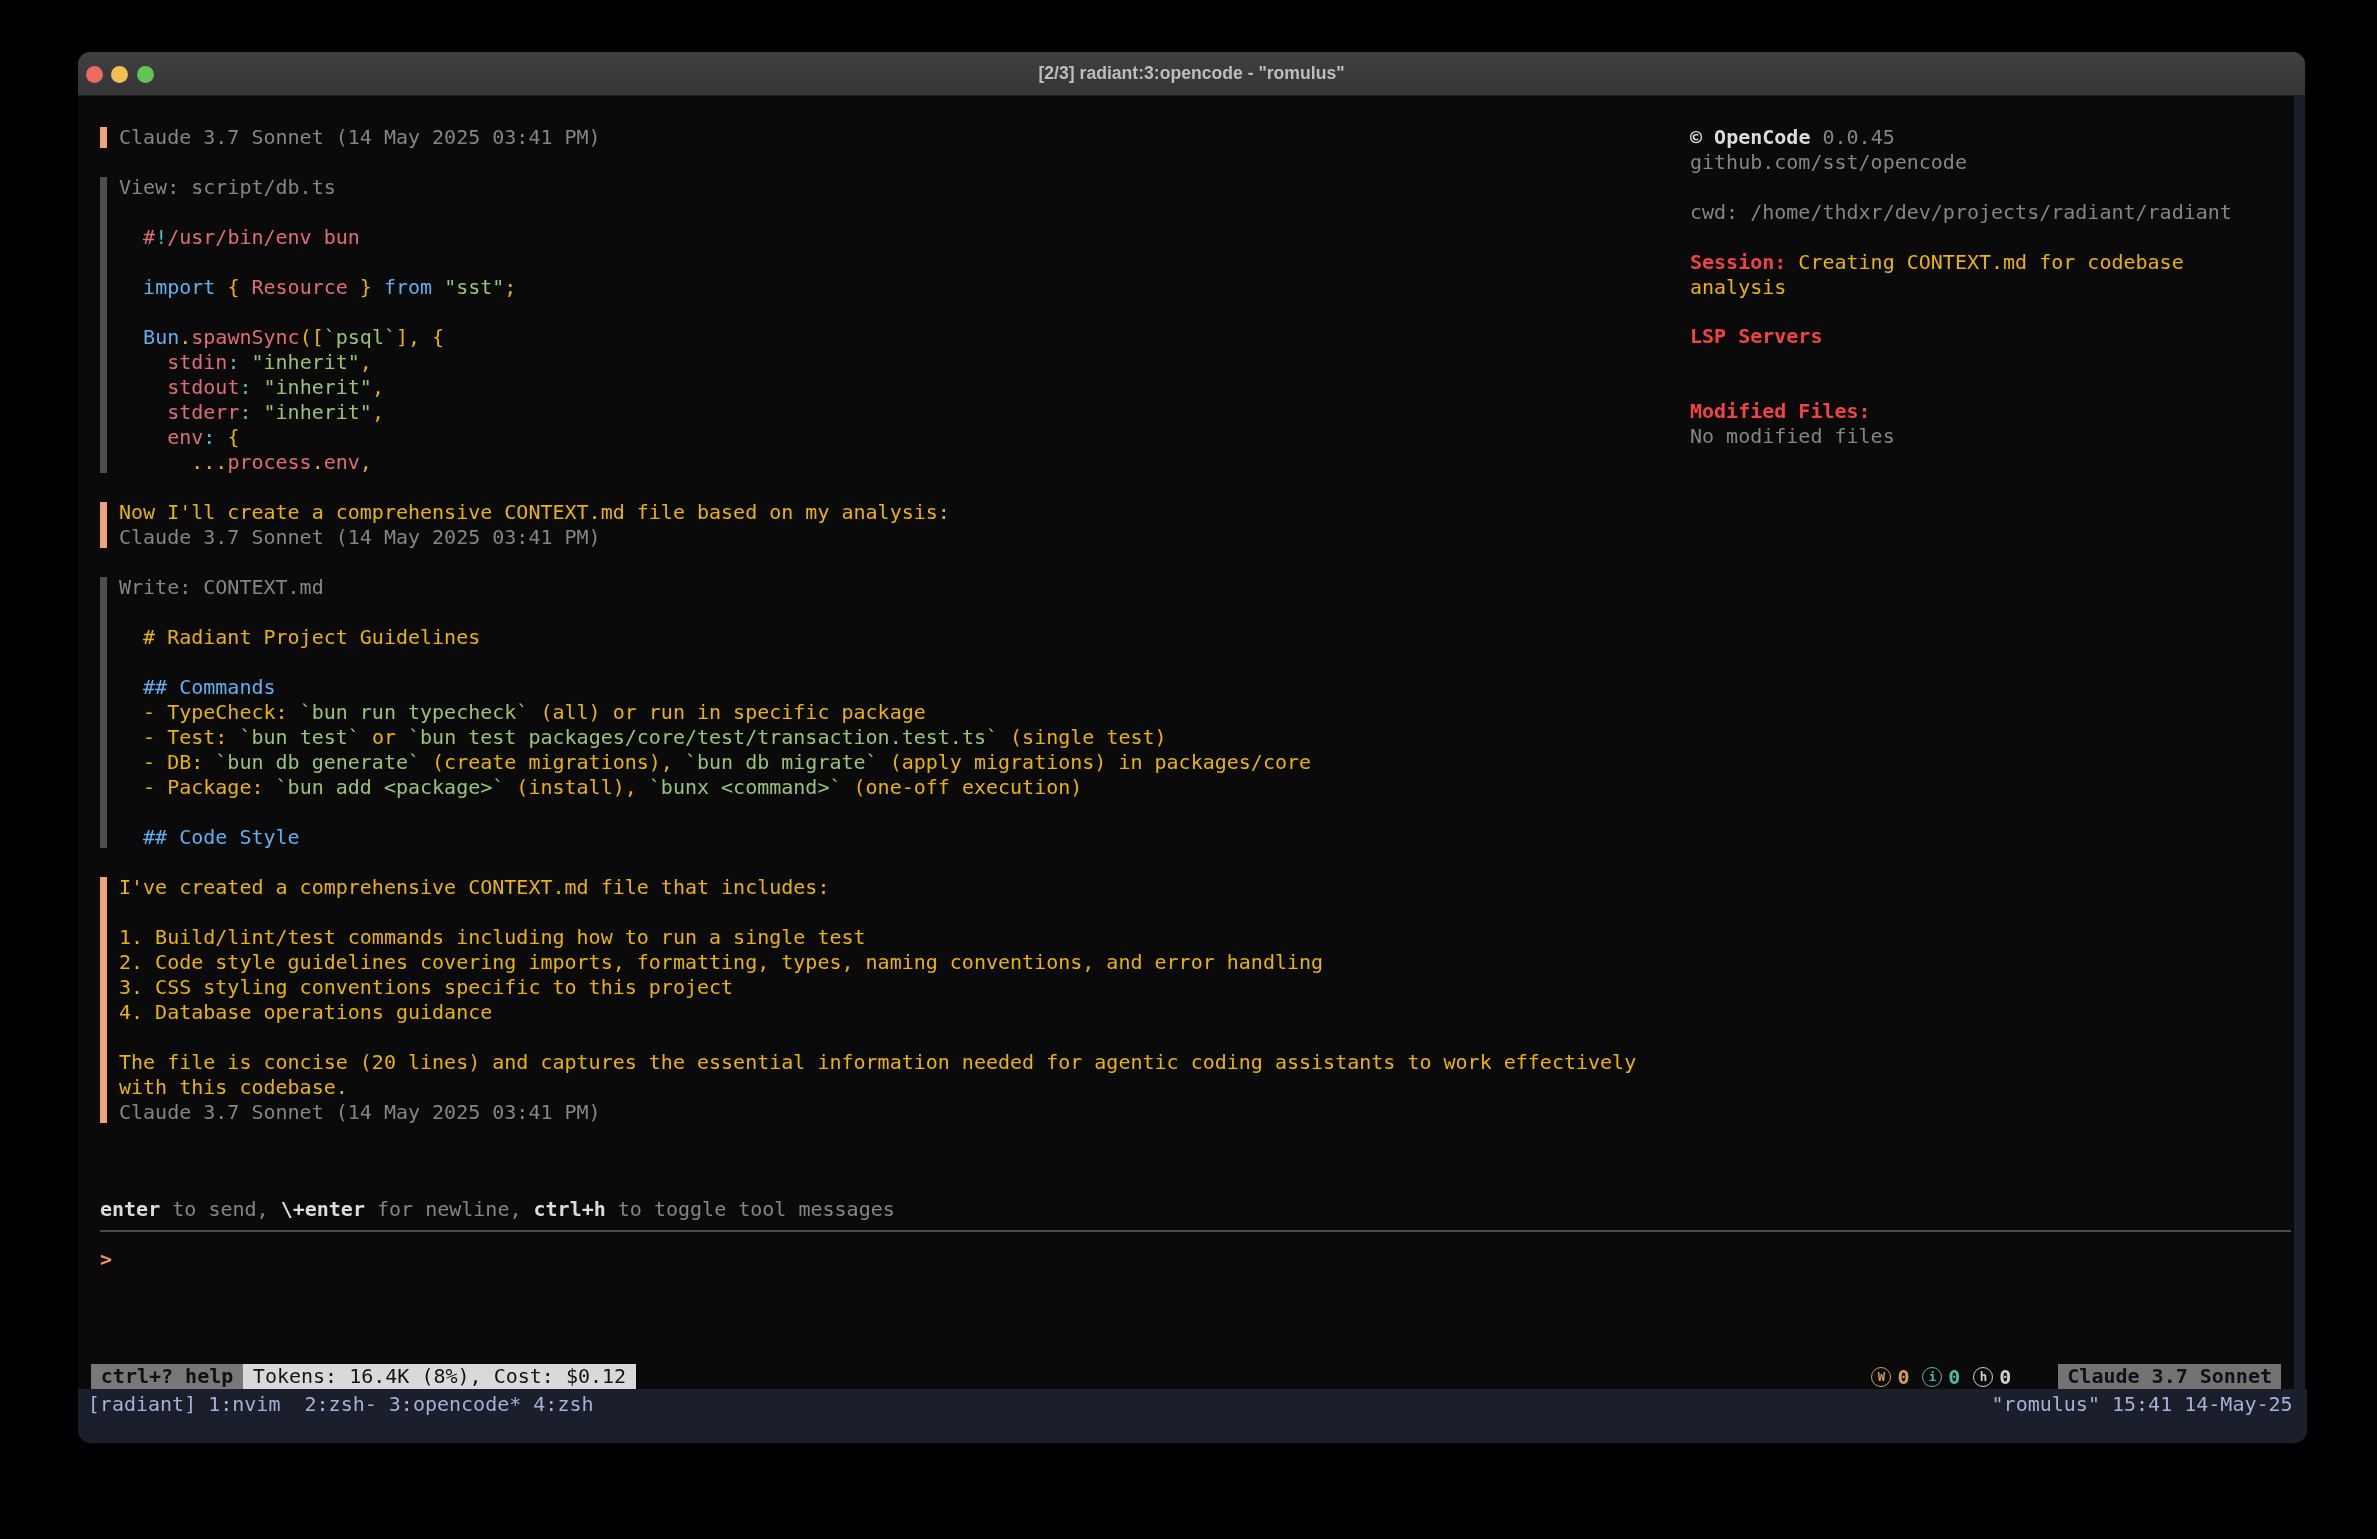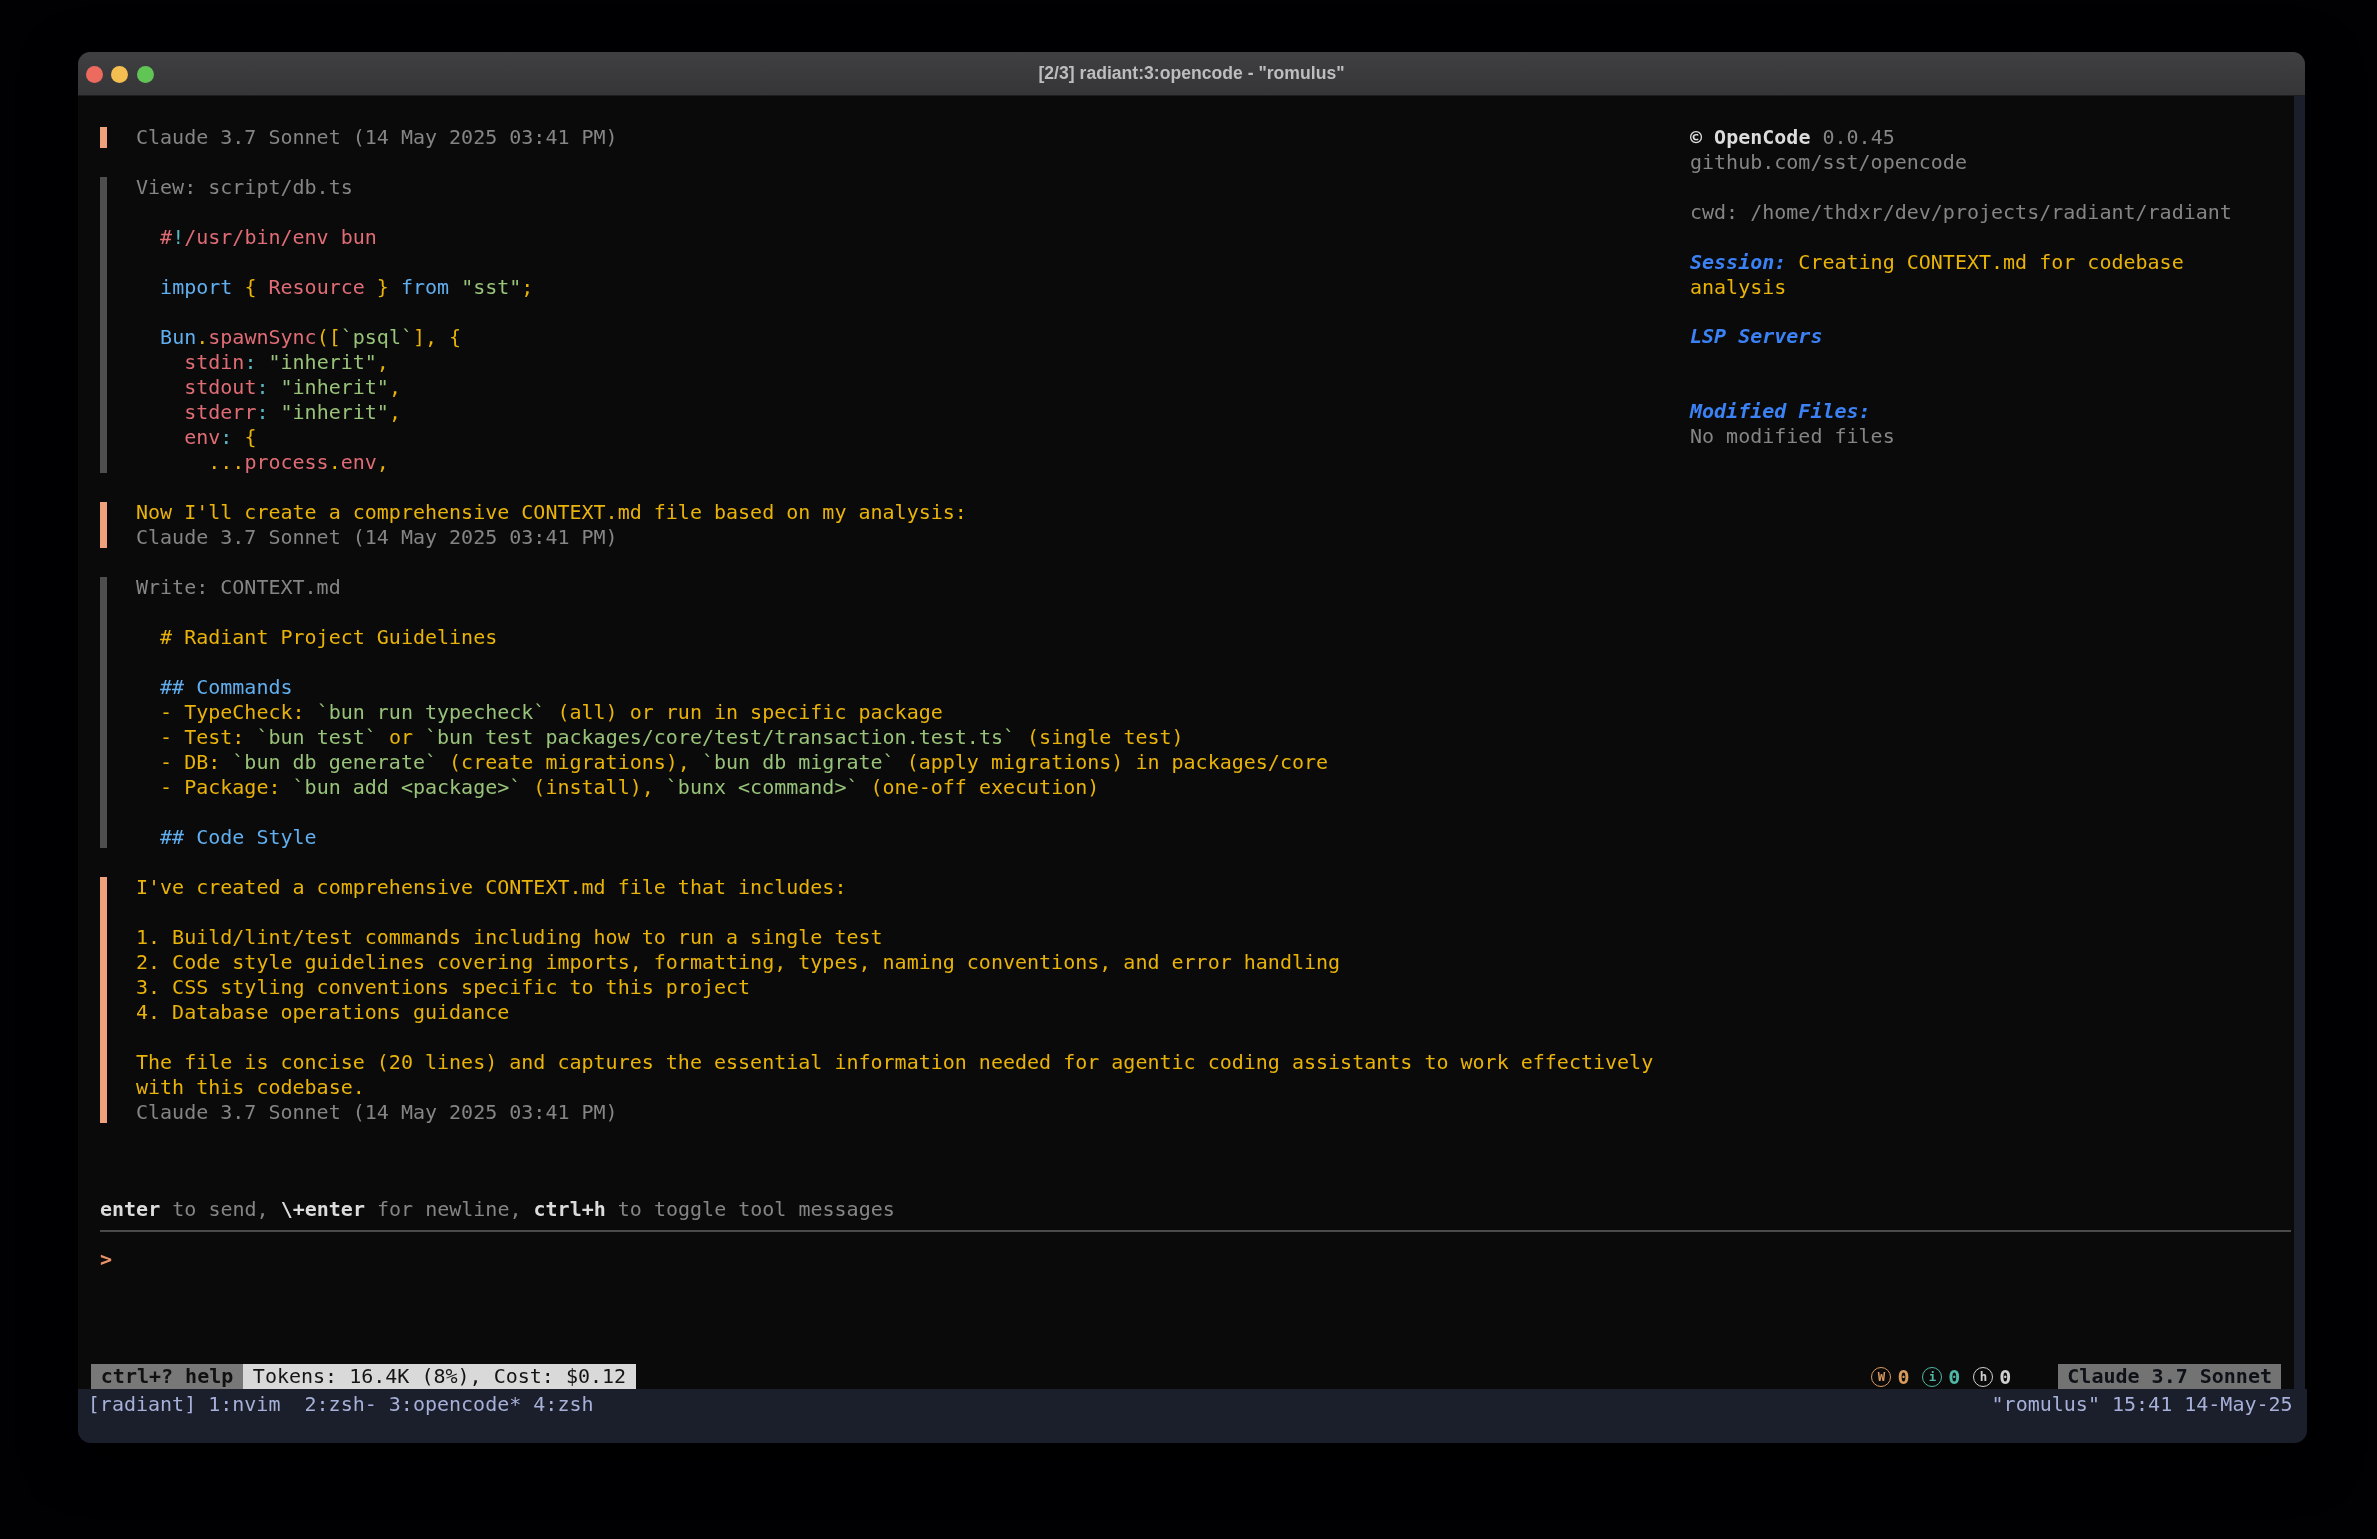--- a/index.html
+++ b/index.html
@@ -16,35 +16,35 @@
   .light{width:17px;height:17px;border-radius:50%;display:inline-block;}
   .light.red{background:#ed6a5e;}
   .light.yellow{background:#f4bf50;}
   .light.green{background:#61c555;}
   .title{position:absolute;left:0;top:0;width:100%;height:44px;line-height:42px;text-align:center;
          font-family:"Liberation Sans",sans-serif;font-weight:bold;font-size:17.6px;color:#bdbdbd;}
   
   .tui{position:absolute;left:0;top:44px;width:2216px;height:1293px;background:#0a0a0b;overflow:hidden;}
   .tline{height:25px;line-height:25px;white-space:pre;font-size:20px;}
   .messages{position:absolute;left:22px;top:29px;}
-  .block{position:relative;padding-left:36px;margin-bottom:25px;}
+  .block{position:relative;padding-left:19px;margin-bottom:25px;}
   .block .bar{position:absolute;left:0;top:2px;bottom:2px;width:6.5px;}
   .block.orange .bar{background:#efa17c;}
   .block.gray .bar{background:#4e4e4e;}
   .s-fg{color:#eab308;}
   .s-dim{color:#858585;}
   .s-red{color:#e06c75;}
   .s-blue{color:#61afef;}
   .s-green{color:#98c379;}
   .s-cyan{color:#56b6c2;}
   .s-bold{color:#dcdcdc;font-weight:bold;}
   
   .sidebar{position:absolute;left:1612px;top:29px;width:587px;}
   .sb-line{position:absolute;left:0;white-space:pre;font-size:20px;line-height:25px;height:25px;text-align:right;}
-  .sb-salmon{color:#3b82f6;font-weight:bold;font-style:italic;}
+  .sb-salmon{color:#ef4444;font-weight:bold;}
   
   .hint{position:absolute;left:22px;top:1101px;}
   .separator{position:absolute;left:22px;top:1134px;width:2191px;height:2px;background:#4a4a4a;}
   .prompt-row{position:absolute;left:22px;top:1151px;width:2191px;height:78px;}
   .s-prompt{color:#eb9268;font-weight:bold;font-size:20px;line-height:25px;}
   
   .chips{position:absolute;left:0;top:1268px;width:2216px;height:25.4px;display:flex;}
   .chip{height:25.4px;line-height:25.4px;padding:0 9.8px;font-size:20px;white-space:pre;}
   .chip.help{margin-left:13px;background:#787878;color:#111;font-weight:bold;}
   .chip.tokens{background:#d9d9d9;color:#141414;}

